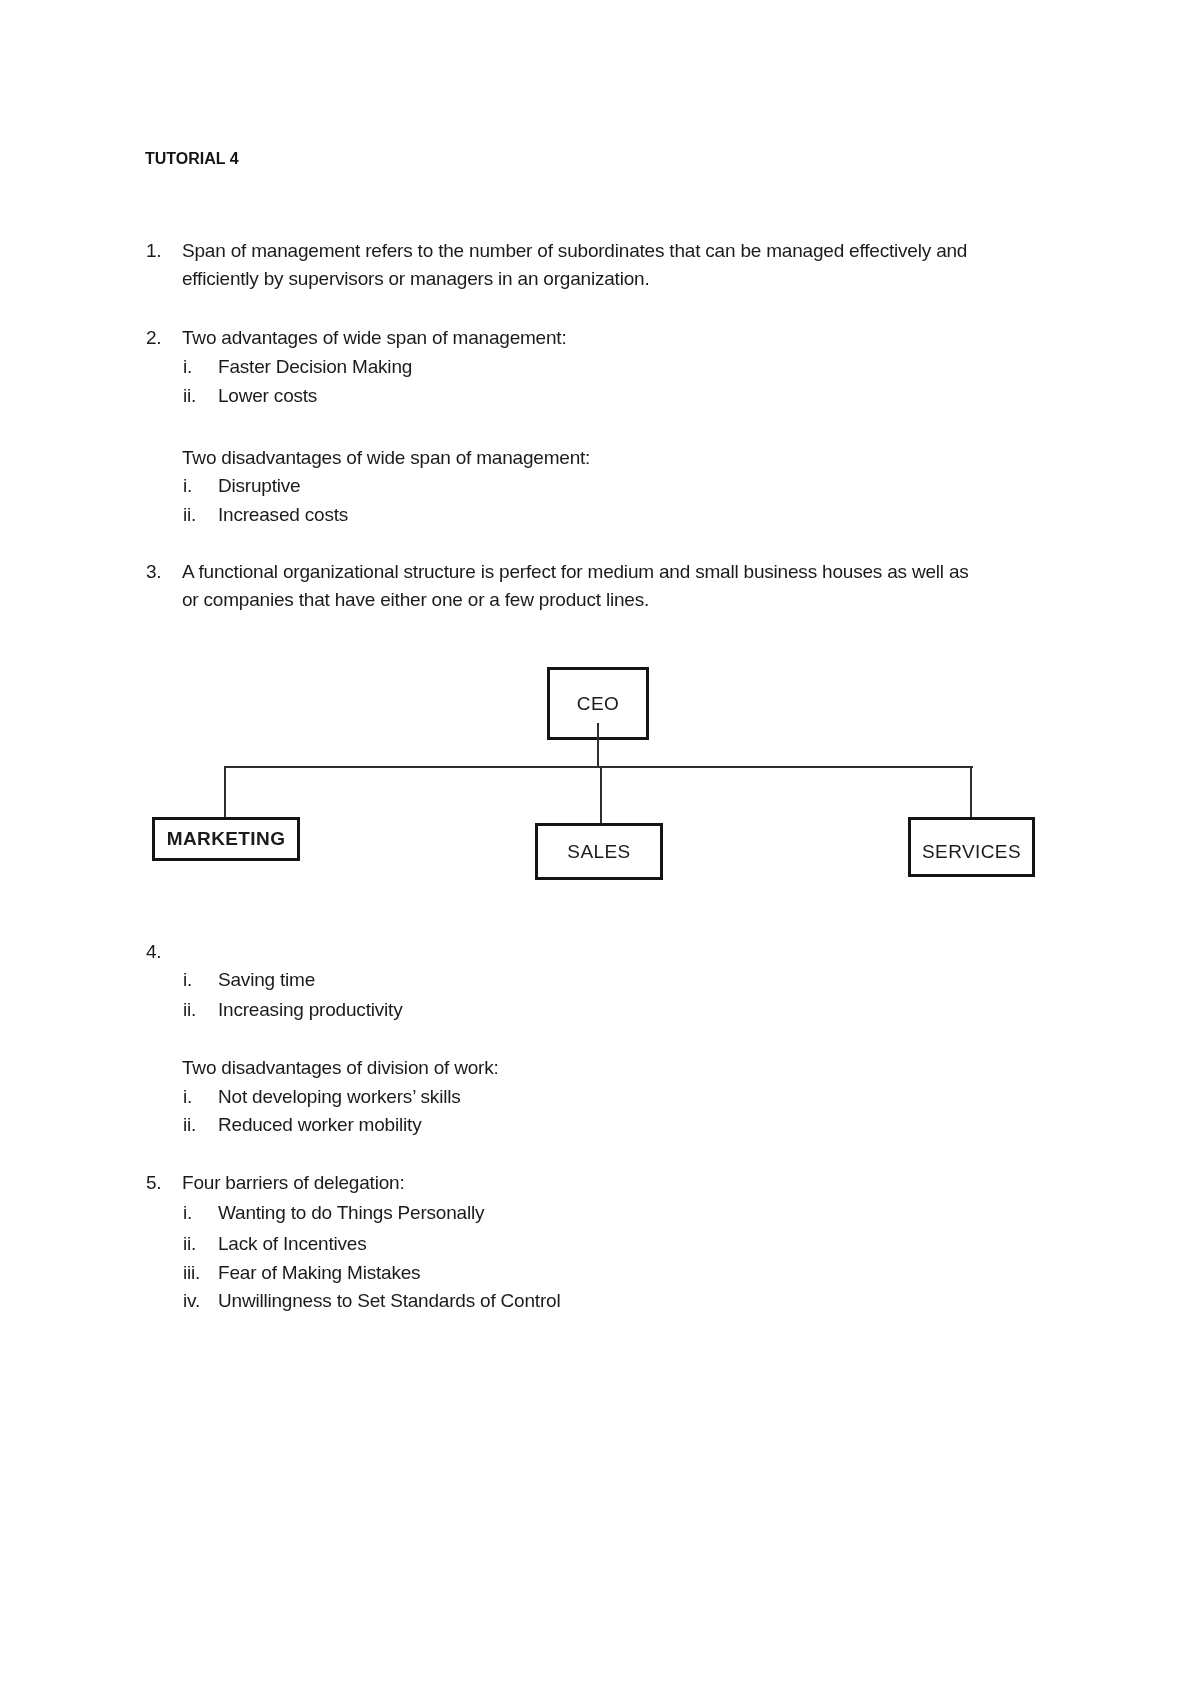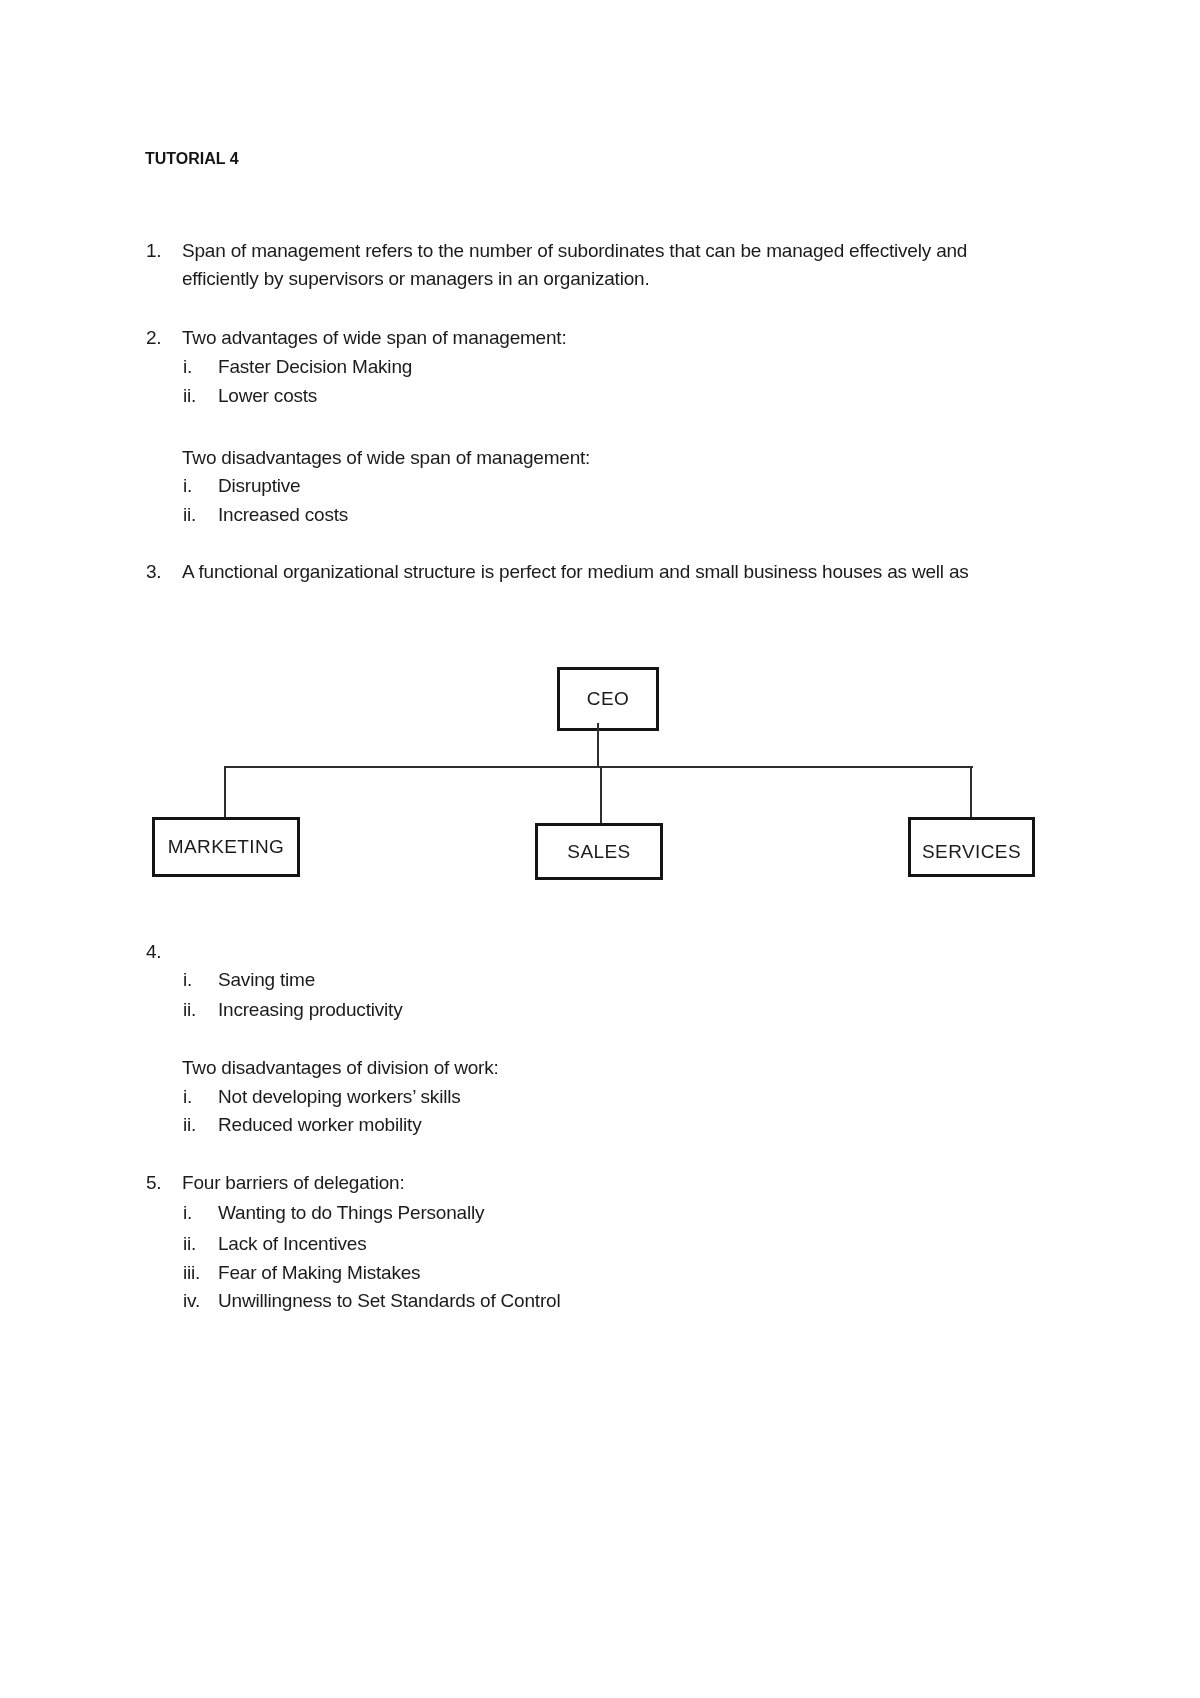--- a/index.html
+++ b/index.html
@@ -73,33 +73,34 @@
 
   <div class="line" style="left:182px; top:428px;margin-top:16px;">Two disadvantages of wide span of management:</div>
 
   <div class="line rnum" style="left:183px; top:472px;">i.</div>
   <div class="line" style="left:218px; top:472px;">Disruptive</div>
   <div class="line rnum" style="left:183px; top:501px;">ii.</div>
   <div class="line" style="left:218px; top:501px;">Increased costs</div>
 
   <div class="line num" style="left:146px; top:558px;">3.</div>
   <div class="line" style="left:182px; top:558px;">A functional organizational structure is perfect for medium and small business houses as well as</div>
+  <div class="line" style="left:182px; top:586px;">or companies that have either one or a few product lines.</div>
 
   <div>
-    <div class="obox" style="left:547px; top:667px; width:102px; height:64px;margin-left:10px;">
+    <div class="obox" style="left:547px; top:667px; width:102px; height:73px;">
       <span>CEO</span>
     </div>
 
     <div class="cline" style="left:597px; top:723px; width:2px; height:44px;"></div>
     <div class="cline" style="left:224px; top:766px; width:749px; height:2px;"></div>
     <div class="cline" style="left:224px; top:768px; width:2px; height:49px;"></div>
     <div class="cline" style="left:600px; top:768px; width:2px; height:55px;"></div>
     <div class="cline" style="left:970px; top:768px; width:2px; height:49px;"></div>
 
-    <div class="obox" style="left:152px; top:817px; width:148px; height:60px;">
+    <div class="obox" style="left:152px; top:817px; width:148px; height:44px;font-weight:bold;">
       <span>MARKETING</span>
     </div>
     <div class="obox" style="left:535px; top:823px; width:128px; height:57px;">
       <span>SALES</span>
     </div>
     <div class="obox top-label" style="left:908px; top:817px; width:127px; height:60px;">
       <span>SERVICES</span>
     </div>
   </div>
 

